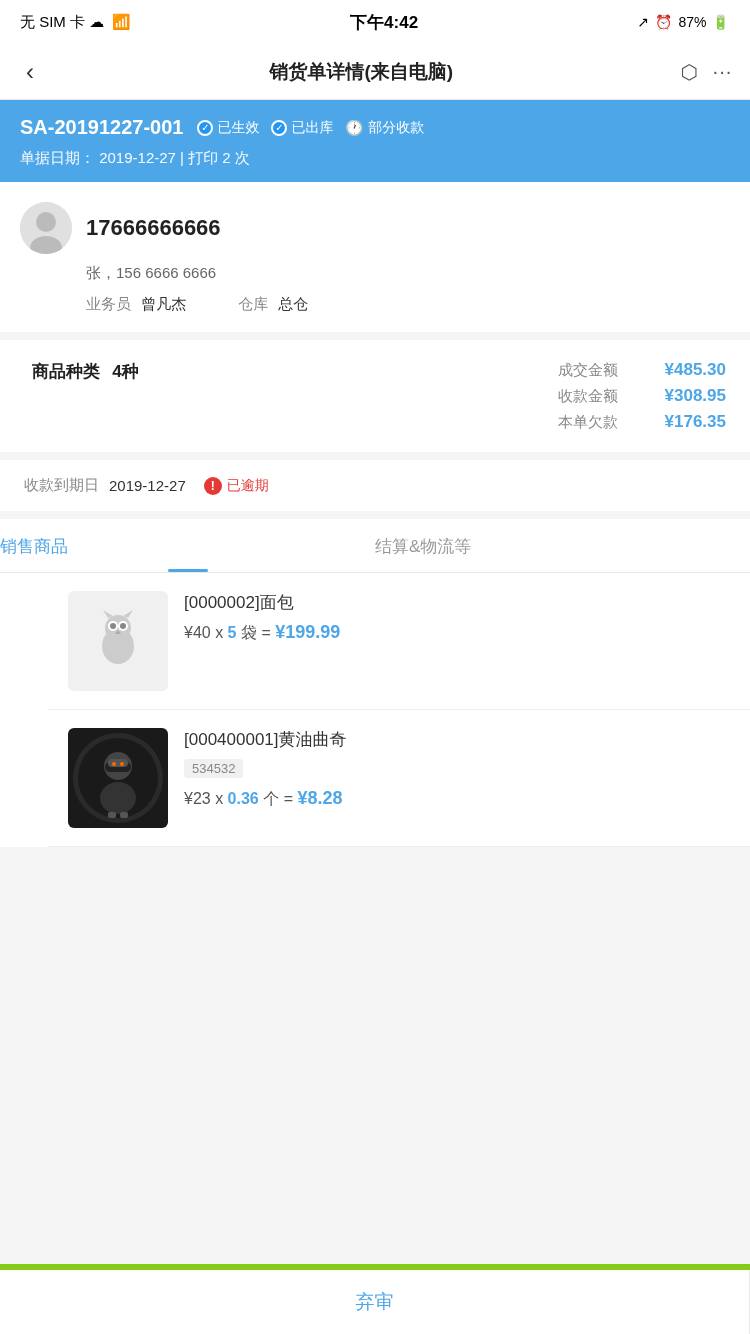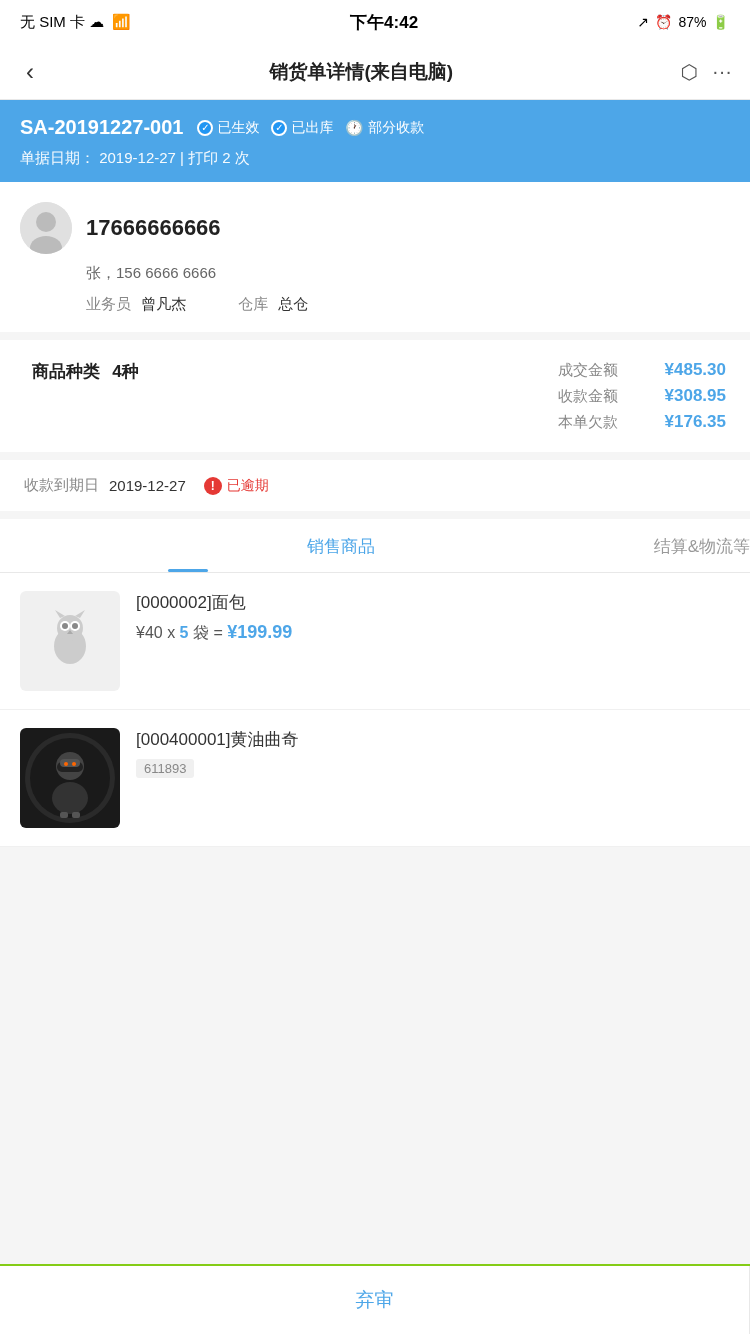--- a/index.html
+++ b/index.html
@@ -210,21 +210,21 @@
     .tabs-section {
       background: #fff;
       margin-bottom: 0;
     }
     .tabs-row {
       display: flex;
       border-bottom: 1px solid #e8e8e8;
     }
     .tab-item {
       flex: 1;
-      text-align: right;
+      text-align: left;
       padding: 16px 0 14px;
       font-size: 17px;
       color: #999;
       cursor: pointer;
       position: relative;
     }
     .tab-item.active {
       color: #4DA6E8;
     }
     .tab-item.active::after {
@@ -235,20 +235,21 @@
       transform: translateX(-50%);
       width: 40px;
       height: 3px;
       background: #4DA6E8;
       border-radius: 2px;
     }
 
     
     .product-list {
       background: #fff;
+      padding-left: 48px;
     }
     .product-item {
       display: flex;
       align-items: flex-start;
       padding: 18px 20px;
       border-bottom: 1px solid #f0f0f0;
       gap: 16px;
     }
     .product-thumb {
       width: 100px;
@@ -287,21 +288,21 @@
     .price-total { color: #4DA6E8; font-weight: 700; font-size: 18px; }
 
     
     .bottom-bar {
       position: fixed;
       bottom: 0;
       left: 0;
       width: 750px;
       height: 70px;
       background: #fff;
-      border-top: 2px solid #84cc16;
+      border-top: 6px solid #84cc16;
       display: flex;
     }
     .bottom-btn {
       flex: 1;
       display: flex;
       align-items: center;
       justify-content: center;
       font-size: 19px;
       font-weight: 500;
       cursor: pointer;
@@ -489,21 +490,29 @@
           <circle cx="36" cy="26" r="2" fill="#ff6600"></circle>
           <circle cx="44" cy="26" r="2" fill="#ff6600"></circle>
 
           <rect x="30" y="74" width="8" height="6" rx="2" fill="#555"></rect>
           <rect x="42" y="74" width="8" height="6" rx="2" fill="#555"></rect>
         </svg>
       </div>
     </div>
     <div class="product-info">
       <div class="product-title">[000400001]黄油曲奇</div>
-      <div class="product-sku">611893</div>
+      <div class="product-sku">534532</div>
+      <div class="product-price-row">
+        <span>¥23</span>
+        <span> x </span>
+        <span class="price-qty">0.36</span>
+        <span>个</span>
+        <span> = </span>
+        <span class="price-total">¥8.28</span>
+      </div>
     </div>
   </div>
 
 </div>
 
 <div style="height: 70px;"></div>
 
 <div class="bottom-bar">
   <div class="bottom-btn cancel">弃审</div>
 </div>

